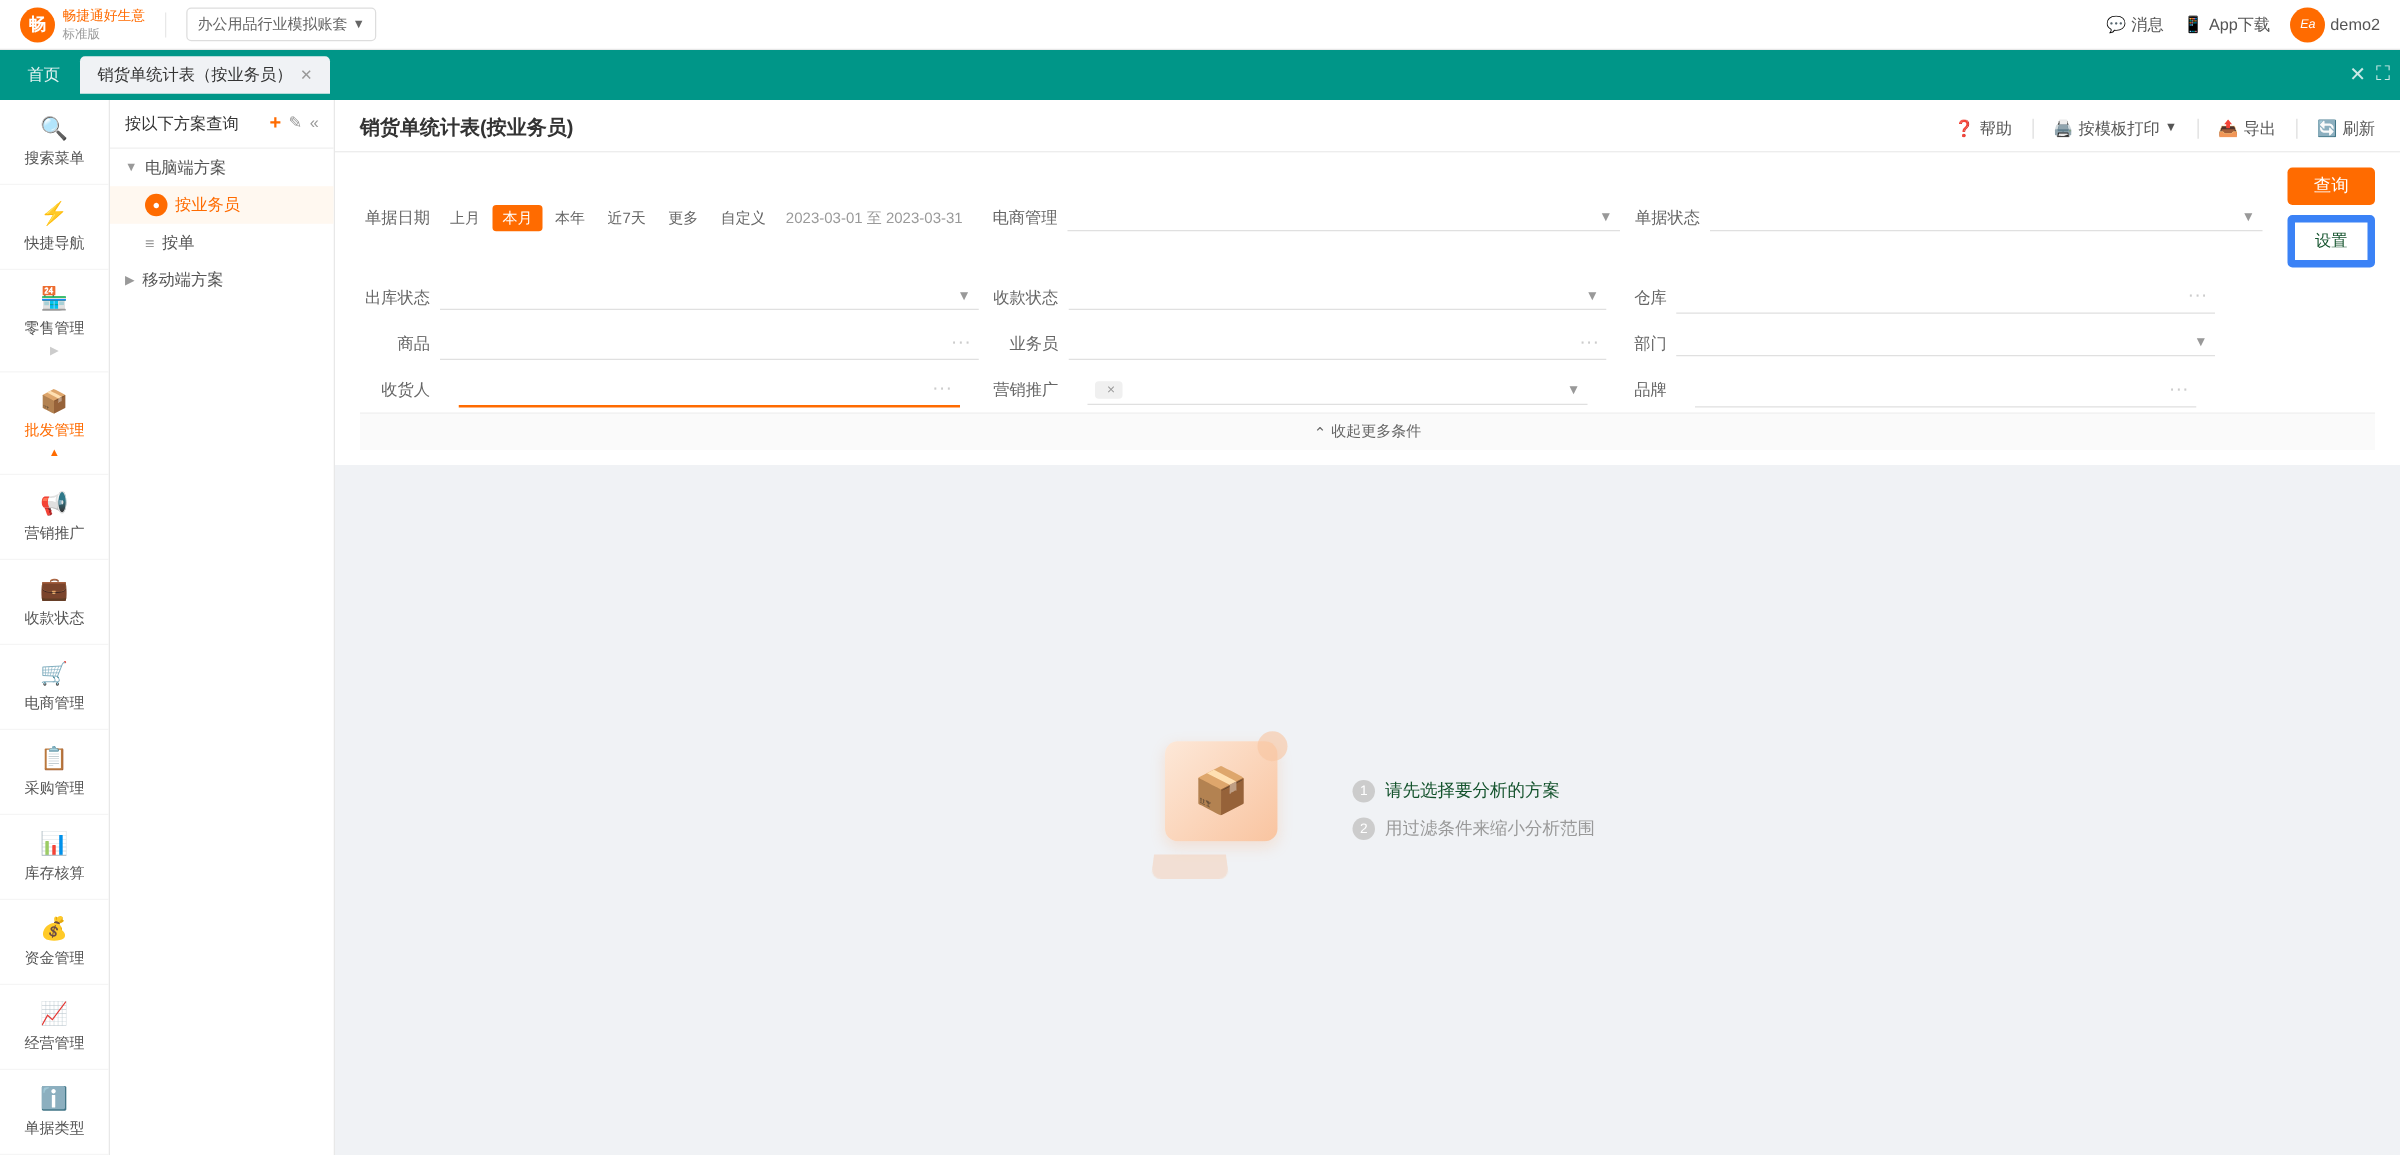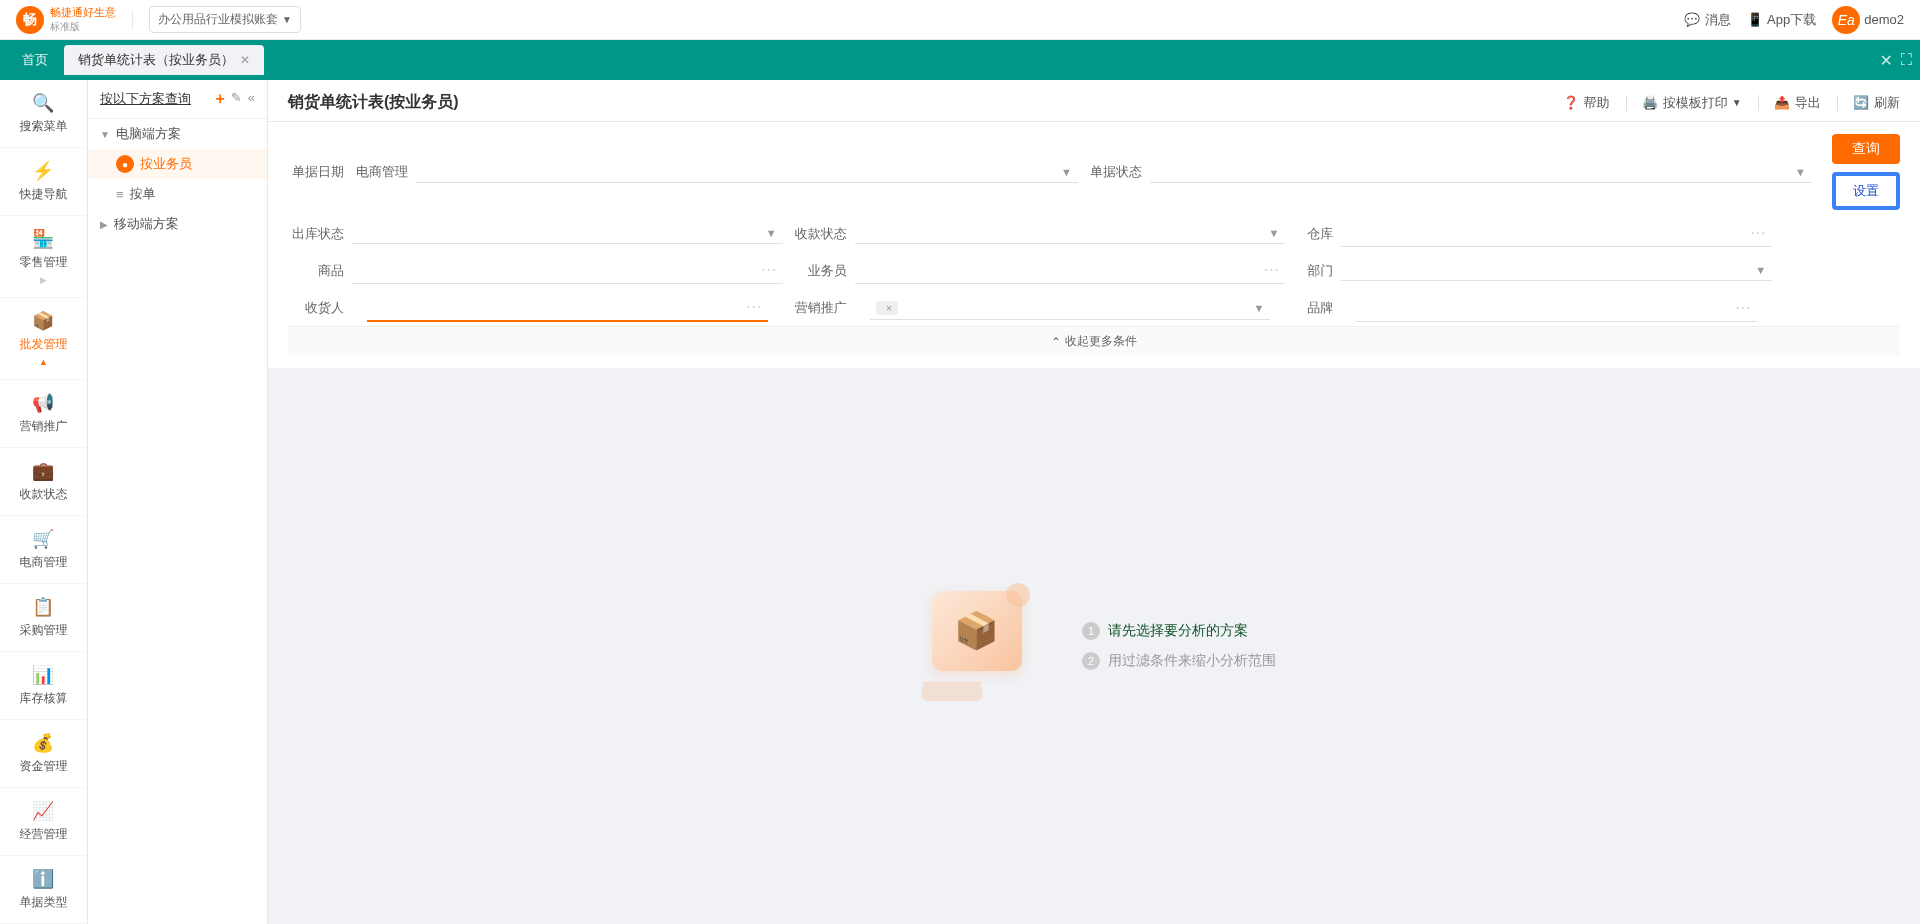--- a/index.html
+++ b/index.html
@@ -29,38 +29,38 @@
 
     
     .sidebar { width: 88px; background: #fff; border-right: 1px solid #e8e8e8; display: flex; flex-direction: column; flex-shrink: 0; overflow-y: auto; }
     .sidebar-item { padding: 12px 4px; display: flex; flex-direction: column; align-items: center; cursor: pointer; font-size: 12px; color: #555; gap: 4px; border-bottom: 1px solid #f5f5f5; }
     .sidebar-item.active { color: #ff6b00; }
     .sidebar-icon { font-size: 18px; }
 
     
     .left-panel { width: 180px; background: #fff; border-right: 1px solid #e8e8e8; flex-shrink: 0; overflow-y: auto; }
     .left-panel-header { display: flex; align-items: center; justify-content: space-between; padding: 10px 12px; border-bottom: 1px solid #f0f0f0; }
-    .left-panel-title { font-size: 13px; color: #333; font-weight: 500; text-decoration: underline; }
+    .left-panel-title { font-size: 13px; color: #333; font-weight: 500; }
     .left-panel-actions { display: flex; gap: 6px; color: #999; cursor: pointer; }
     .tree-item { padding: 6px 12px; cursor: pointer; display: flex; align-items: center; gap: 6px; font-size: 13px; color: #555; }
     .tree-sub-item { padding: 6px 12px 6px 28px; cursor: pointer; display: flex; align-items: center; gap: 6px; font-size: 13px; color: #555; }
     .tree-sub-item.active { color: #ff6b00; background: #fff8f0; }
 
     
     .content-area { flex: 1; display: flex; flex-direction: column; overflow: hidden; }
     .content-header { padding: 12px 20px 8px; background: #fff; border-bottom: 1px solid #e8e8e8; display: flex; align-items: center; justify-content: space-between; gap: 33px; }
     .page-title { font-size: 16px; font-weight: 600; color: #333; }
     .header-actions { display: flex; align-items: center; gap: 12px; }
     .header-action-btn { display: flex; align-items: center; gap: 4px; font-size: 13px; color: #555; cursor: pointer; }
     .btn-export { display: flex; align-items: center; gap: 4px; }
     .filter-label { font-size: 13px; color: #666; white-space: nowrap; min-width: 56px; text-align: right; }
     .date-btn { padding: 2px 8px; border-radius: 3px; cursor: pointer; font-size: 12px; color: #666; }
     .date-btn.active { background: #ff6b00; color: white; border-radius: 3px; }
     .query-btn { background: #ff6b00; color: white; border: none; padding: 6px 20px; border-radius: 4px; cursor: pointer; font-size: 14px; }
-    .settings-btn { border: 4px solid #3b82f6; background: white; color: #1d4ed8; padding: 6px 16px; border-radius: 4px; cursor: pointer; font-size: 13px; margin-top: 4px; }
+    .settings-btn { border: 6px solid #3b82f6; background: white; color: #14532d; padding: 6px 16px; border-radius: 4px; cursor: pointer; font-size: 13px; margin-top: 4px; }
 
     
     .collapse-row { text-align: center; padding: 6px; background: #fafafa; border-top: 1px solid #f0f0f0; cursor: pointer; }
     .collapse-btn { font-size: 12px; color: #666; display: inline-flex; align-items: center; gap: 4px; cursor: pointer; }
 
     
     .empty-state { flex: 1; display: flex; flex-direction: column; align-items: center; justify-content: center; gap: 16px; }
 
     .content-body { flex: 1; overflow: auto; display: flex; flex-direction: column; }
 
@@ -101,21 +101,21 @@
   <div class="top-bar-right">
     <div class="top-right-item">
       <span>💬</span>
       <span>消息</span>
     </div>
     <div class="top-right-item">
       <span>📱</span>
       <span>App下载</span>
     </div>
     <div class="top-right-item">
-      <div class="user-avatar" style="font-size:14px;font-style:italic;">Ea</div>
+      <div class="user-avatar" style="font-size:10px;font-style:italic;">Ea</div>
       <span>demo2</span>
     </div>
   </div>
 </div>
 
 <div class="tab-bar">
   <div class="tab-item home">
     <span>首页</span>
   </div>
   <div class="tab-item active">
@@ -238,20 +238,29 @@
           <span>刷新</span>
         </div>
       </div>
     </div>
 
     <div class="filter-wrapper" style="position:relative;">
 
       <div style="display:flex;align-items:center;gap:8px;margin-bottom:10px;">
 
         <span class="filter-label">单据日期</span>
+        <div style="display:flex;align-items:center;gap:2px;flex:1;">
+          <span class="date-btn">上月</span>
+          <span class="date-btn active">本月</span>
+          <span class="date-btn">本年</span>
+          <span class="date-btn">近7天</span>
+          <span class="date-btn">更多</span>
+          <span class="date-btn">自定义</span>
+          <span style="font-size:12px;color:#999;margin-left:6px;">2023-03-01 至 2023-03-31</span>
+        </div>
 
         <span class="filter-label" style="min-width:56px;">电商管理</span>
         <div style="display:flex;align-items:center;flex:1;border-bottom:1px solid #e0e0e0;padding:4px 6px;cursor:pointer;">
           <span style="flex:1;font-size:13px;color:#ccc;"></span>
           <span style="color:#999;font-size:11px;">▼</span>
         </div>
 
         <span class="filter-label" style="min-width:56px;">单据状态</span>
         <div style="display:flex;align-items:center;flex:1;border-bottom:1px solid #e0e0e0;padding:4px 6px;cursor:pointer;">
           <span style="flex:1;"></span>

